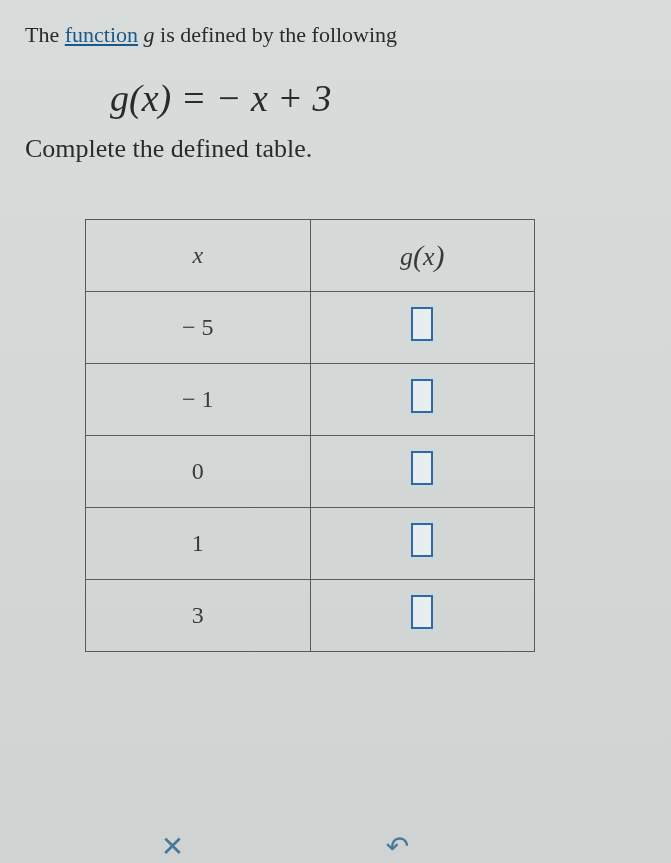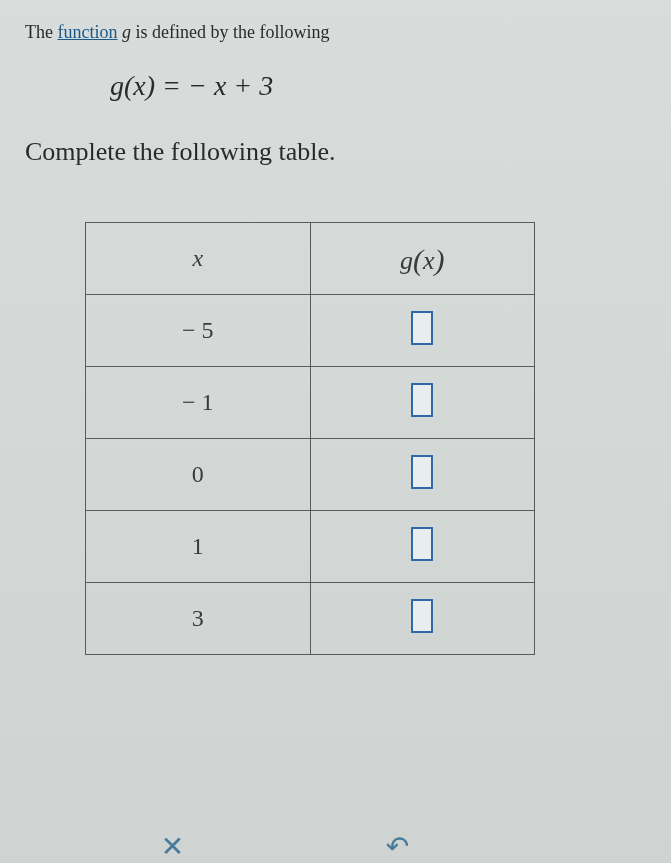--- a/index.html
+++ b/index.html
@@ -10,38 +10,38 @@
     body {
       width: 671px;
       height: 863px;
       background: linear-gradient(to bottom, #d8dcdb 0%, #cfd4d3 100%);
       font-family: Georgia, 'Times New Roman', serif;
       color: #2a2a2a;
       padding: 20px 25px;
       position: relative;
     }
     .intro-text {
-      font-size: 18px;
+      font-size: 22px;
       line-height: 1.4;
       margin-bottom: 25px;
     }
     .intro-text .link {
       color: #1a5a8a;
       text-decoration: underline;
     }
     .intro-text .ital {
       font-style: italic;
       font-family: 'Times New Roman', serif;
     }
     .formula {
-      font-size: 28px;
+      font-size: 38px;
       font-style: italic;
       font-family: 'Times New Roman', serif;
       margin-left: 85px;
-      margin-bottom: 35px;
+      margin-bottom: 14px;
       color: #2a2a2a;
     }
     .formula .fn {
       font-style: italic;
     }
     .instruction {
       font-size: 26px;
       margin-bottom: 55px;
     }
     .table-wrap {
@@ -109,21 +109,21 @@
 <body>
 
 <div class="intro-text">
   <span>The </span><a class="link">function</a><span> </span><span class="ital">g</span><span> is defined by the following</span>
 </div>
 
 <div class="formula">
   <span class="fn">g</span><span>(</span><span class="fn">x</span><span>)</span><span> = </span><span>− x + 3</span>
 </div>
 
-<div class="instruction">Complete the following table.</div>
+<div class="instruction">Complete the defined table.</div>
 
 <div class="table-wrap">
   <table>
     <tbody>
         <tr>
       <td class="header">x</td>
       <td class="header">
         <span class="gx-header">
           <span>g</span><span class="paren">(</span><span>x</span><span class="paren">)</span>
         </span>

